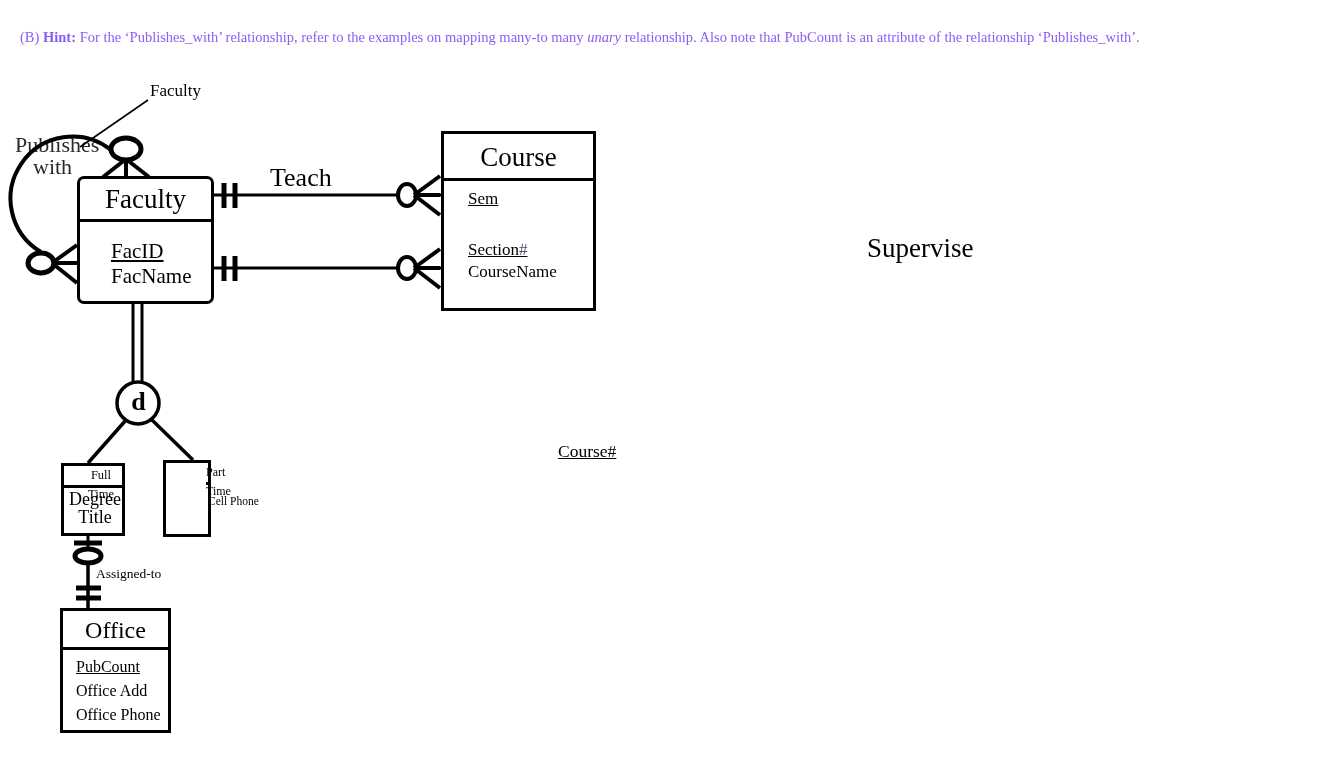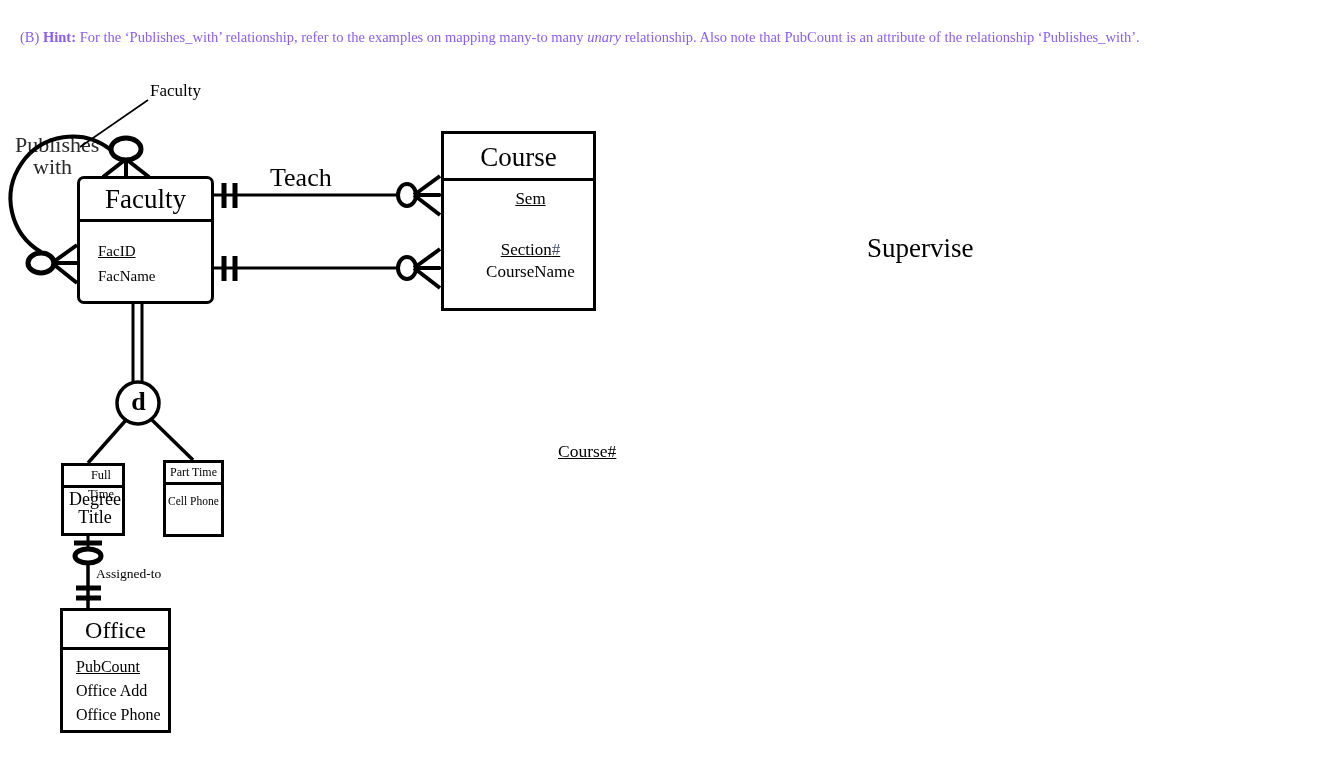--- a/index.html
+++ b/index.html
@@ -10,31 +10,31 @@
   .hint i{font-style:italic;}
   svg.wires{position:absolute;left:0;top:0;z-index:1;}
   .entity{position:absolute;border:3px solid #000;background:#fff;box-sizing:border-box;z-index:2;}
   .etitle{border-bottom:3px solid #000;text-align:center;}
   .attr{white-space:nowrap;}
   .u{text-decoration:underline;}
   .hash{color:#44506b;}
   
   .faculty{left:77px;top:176px;width:137px;height:128px;border-radius:7px;}
   .faculty .etitle{font-size:27px;height:40px;line-height:40px;}
-  .faculty .eattrs{padding:17px 0 0 18px;font-size:15px;line-height:25px;}
+  .faculty .eattrs{padding:17px 0 0 18px;font-size:21px;line-height:25px;margin-left:13px;}
   
   .course{left:441px;top:131px;width:155px;height:180px;}
   .course .etitle{font-size:27px;height:44px;line-height:46px;}
-  .course .eattrs{padding:7px 0 0 24px;font-size:17px;line-height:22px;text-align:center;}
+  .course .eattrs{padding:7px 0 0 24px;font-size:17px;line-height:22px;}
   .course .attr.gap{margin-top:29px;}
   
   .fulltime{left:61px;top:463px;width:64px;height:73px;border-width:3px;}
   .fulltime .etitle{font-size:12.5px;height:19px;line-height:19px;border-bottom-width:3px;padding-left:16px;}
   .fulltime .eattrs{padding:2px 0 0 4px;font-size:18px;line-height:18px;text-align:center;}
-  .parttime{left:163px;top:460px;width:61px;height:77px;}
+  .parttime{left:163px;top:460px;width:48px;height:77px;padding-left:40px;}
   .parttime .etitle{font-size:12px;height:19px;line-height:19px;}
   .parttime .eattrs{padding:9px 0 0 2px;font-size:11.5px;line-height:14px;}
   
   .office{left:60px;top:608px;width:111px;height:125px;}
   .office .etitle{font-size:24px;height:36px;line-height:38px;}
   .office .eattrs{padding:5px 0 0 13px;font-size:16px;line-height:24px;}
   
   .flabel{position:absolute;z-index:3;white-space:nowrap;}
   .lbl-pubcount{left:150px;top:81px;font-size:17px;}
   .lbl-publishes{left:15px;top:134px;font-size:22px;color:#2b2b2b;line-height:22px;z-index:0;}

